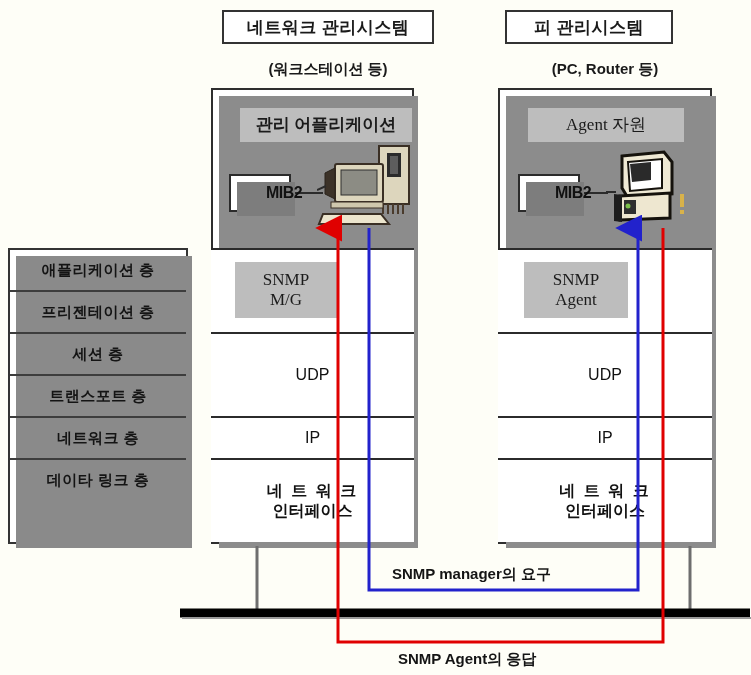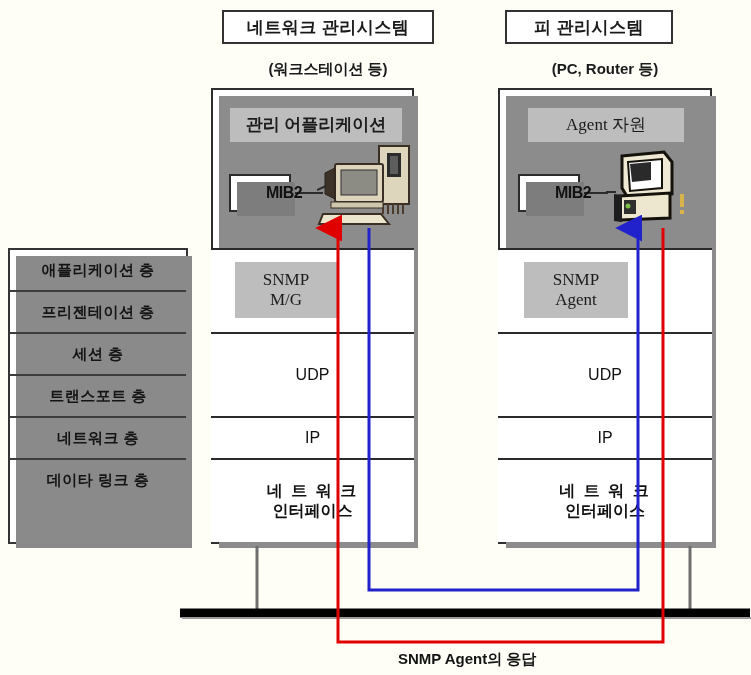--- a/index.html
+++ b/index.html
@@ -51,21 +51,21 @@
 
   
   .chip {
     position: absolute;
     background: #bdbdbd;
     display: flex; align-items: center; justify-content: center;
     text-align: center;
     color: #1b1b1b;
     line-height: 1.15;
   }
-  .chip.kor { font-size: 17px; font-weight: 700; font-family: "Liberation Sans", sans-serif; }
+  .chip.kor { font-size: 17px; font-weight: 700; font-family: "Liberation Sans", sans-serif; margin-left: 10px; }
   .chip.serif { font-size: 17px; font-family: "Liberation Serif", serif; }
 
   
   .stackrow {
     position: absolute;
     background: #fff;
     border-top: 2px solid #2b2b2b;
     display: flex; align-items: center; justify-content: center;
     font-size: 16px; color: #111;
     font-family: "Liberation Sans", sans-serif;
@@ -302,16 +302,17 @@
     <line x1="690" y1="546" x2="690" y2="613" stroke="#6e6e6e" stroke-width="3"></line>
 
     <line x1="180" y1="613" x2="750" y2="613" stroke="#000000" stroke-width="9"></line>
     <line x1="182" y1="618" x2="751" y2="618" stroke="#9a9a9a" stroke-width="2"></line>
 
     <polyline points="369,228 369,590 638,590 638,228" fill="none" stroke="#2222cc" stroke-width="3" marker-end="url(#bluehead)"></polyline>
 
     <polyline points="663,228 663,642 338,642 338,228" fill="none" stroke="#e00000" stroke-width="3" marker-end="url(#redhead)"></polyline>
   </svg>
 
+  <div class="flow-label" style="left:392px; top:565px;">SNMP manager의 요구</div>
 
   <div class="flow-label" style="left:398px; top:650px;">SNMP Agent의 응답</div>
 
 </div>
 
 </body></html>

